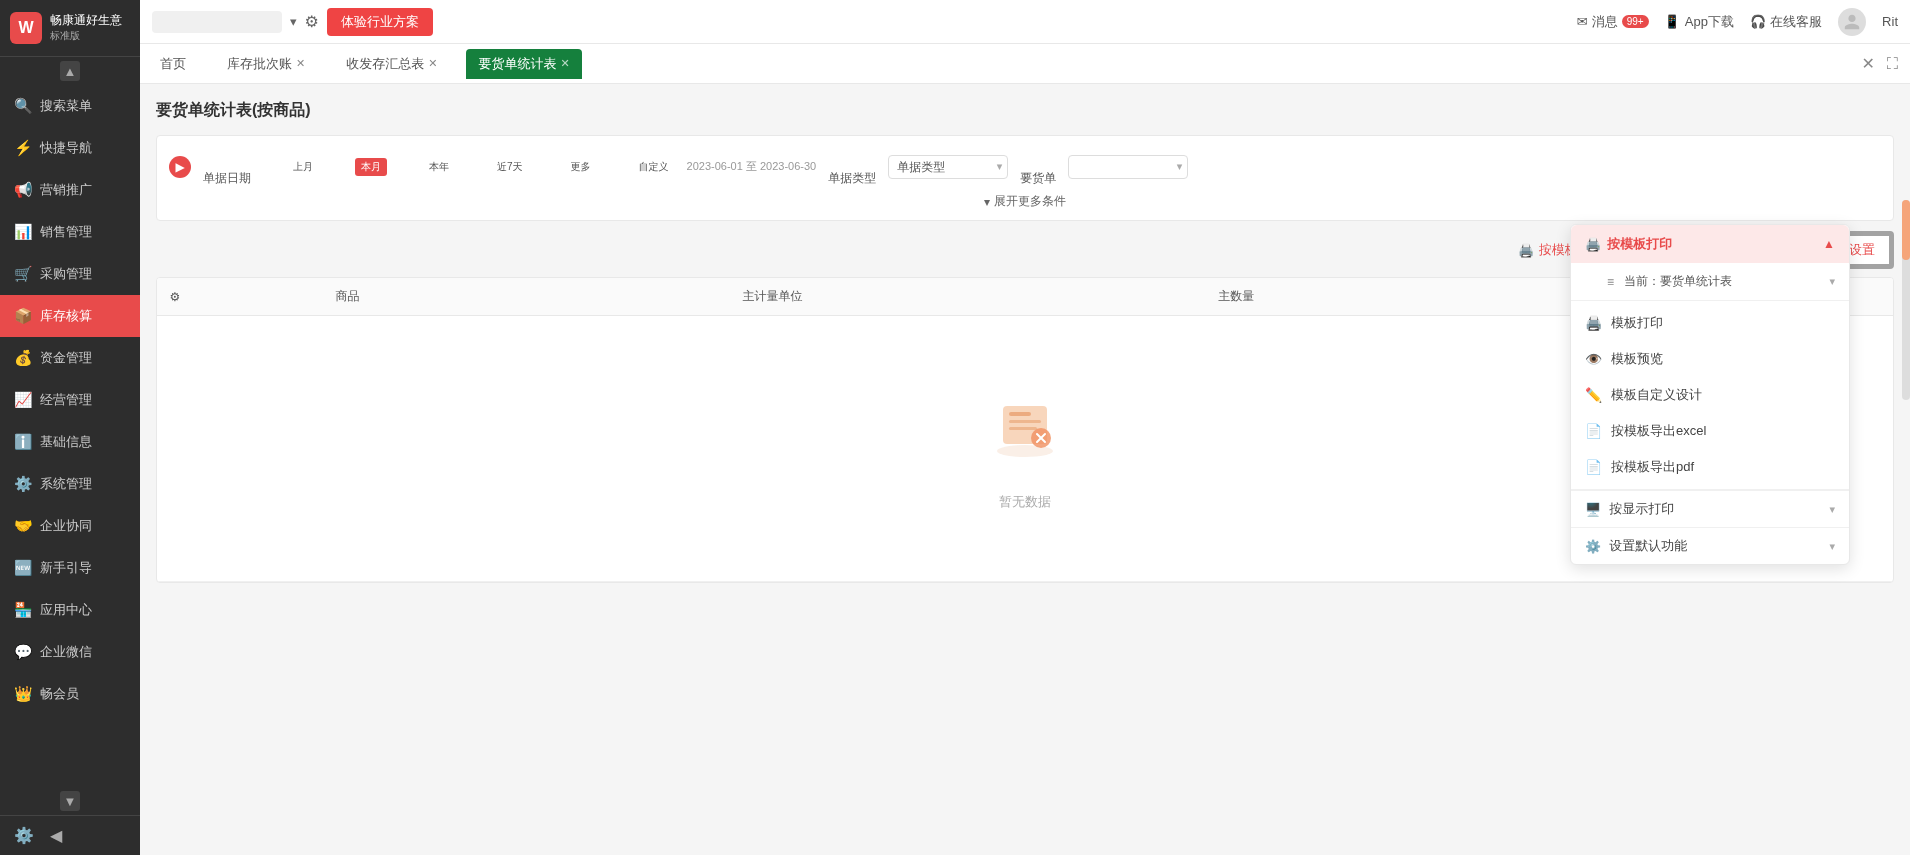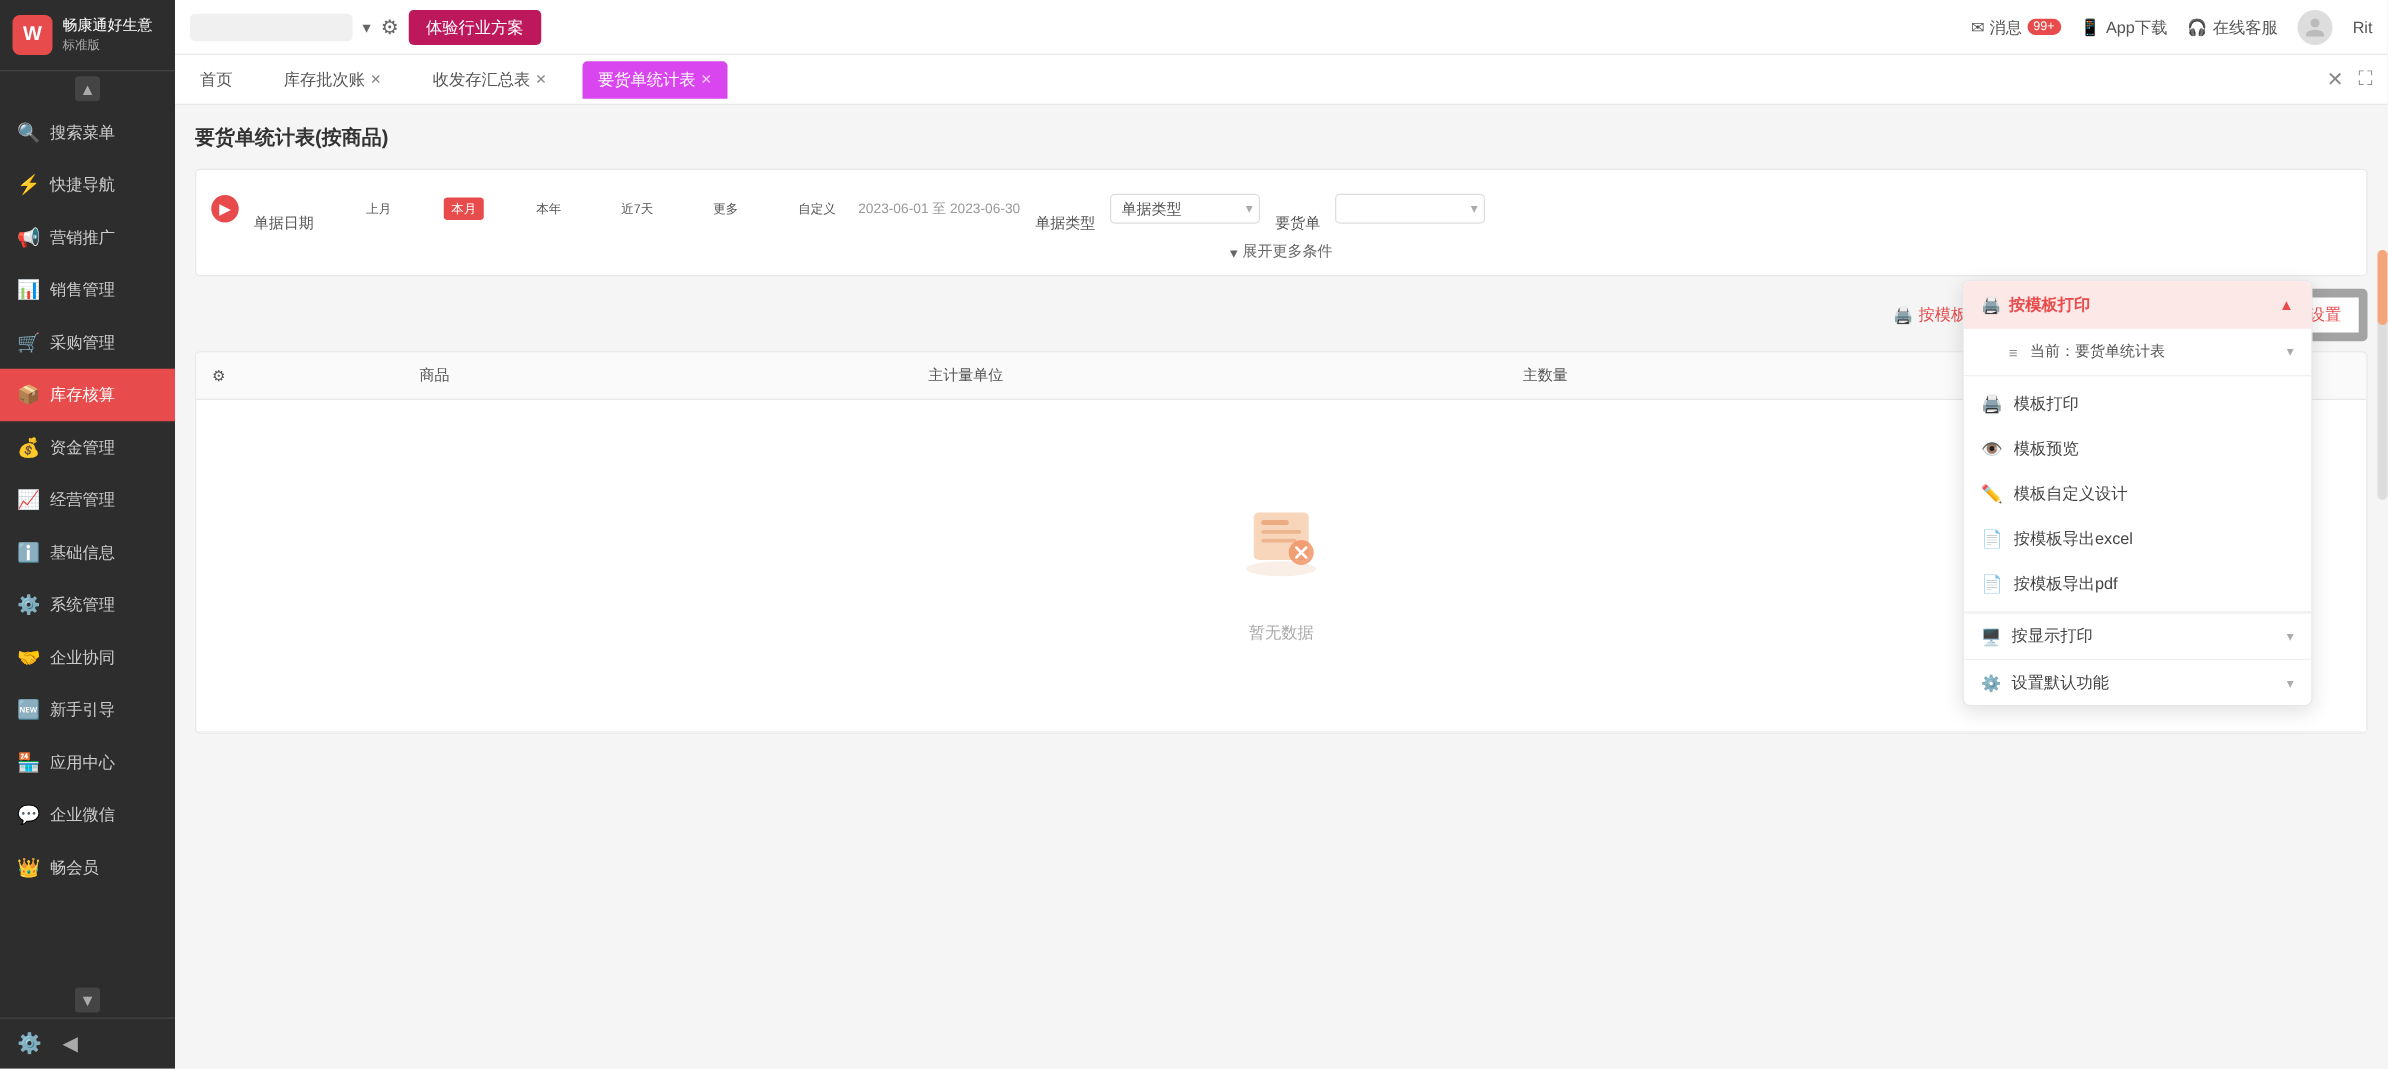--- a/index.html
+++ b/index.html
@@ -84,21 +84,21 @@
       border: none;
       border-radius: 4px;
       padding: 4px 10px;
       width: 130px;
       font-size: 12px;
       color: #999;
     }
     .topbar-dropdown { color: #666; cursor: pointer; }
     .topbar-gear { color: #666; cursor: pointer; font-size: 16px; }
     .topbar-trial {
-      background: #be185d;
+      background: #ef4444;
       color: #fff;
       border: none;
       border-radius: 4px;
       padding: 5px 14px;
       cursor: pointer;
       font-size: 13px;
     }
     .topbar-right {
       margin-left: auto;
       display: flex;
@@ -137,21 +137,21 @@
     .tab {
       display: flex; align-items: center; gap: 4px;
       padding: 6px 12px;
       cursor: pointer;
       border-radius: 4px 4px 0 0;
       font-size: 13px;
       color: #555;
       white-space: nowrap;
     }
     .tab.active {
-      background: #d946ef;
+      background: #15803d;
       color: #fff;
     }
     .tab-close { font-size: 11px; cursor: pointer; opacity: 0.7; }
     .tab-home { color: #555; font-size: 13px; padding: 6px 12px; cursor: pointer; }
     .tabbar-right { margin-left: auto; display: flex; gap: 4px; }
     .tabbar-icon-btn { background: none; border: none; cursor: pointer; color: #888; font-size: 16px; padding: 4px; }
 
     
     .content {
       flex: 1;
@@ -244,21 +244,21 @@
       display: flex; align-items: center; gap: 4px;
       border: none; background: none; cursor: pointer;
       color: #e84b4b; font-size: 13px;
     }
     .query-btn {
       background: #e84b4b; color: #fff;
       border: none; border-radius: 4px;
       padding: 6px 20px; cursor: pointer; font-size: 13px;
     }
     .settings-btn {
-      border: 7px solid #a3a3a3; color: #e84b4b;
+      border: 5px solid #a3a3a3; color: #e84b4b;
       background: #fff; border-radius: 4px;
       padding: 5px 14px; cursor: pointer; font-size: 13px;
     }
     .dots-btn { background: none; border: none; cursor: pointer; color: #888; font-size: 16px; }
 
     
     .table-wrap {
       background: #fff;
       border: 1px solid #e8e8e8;
       border-radius: 4px;

